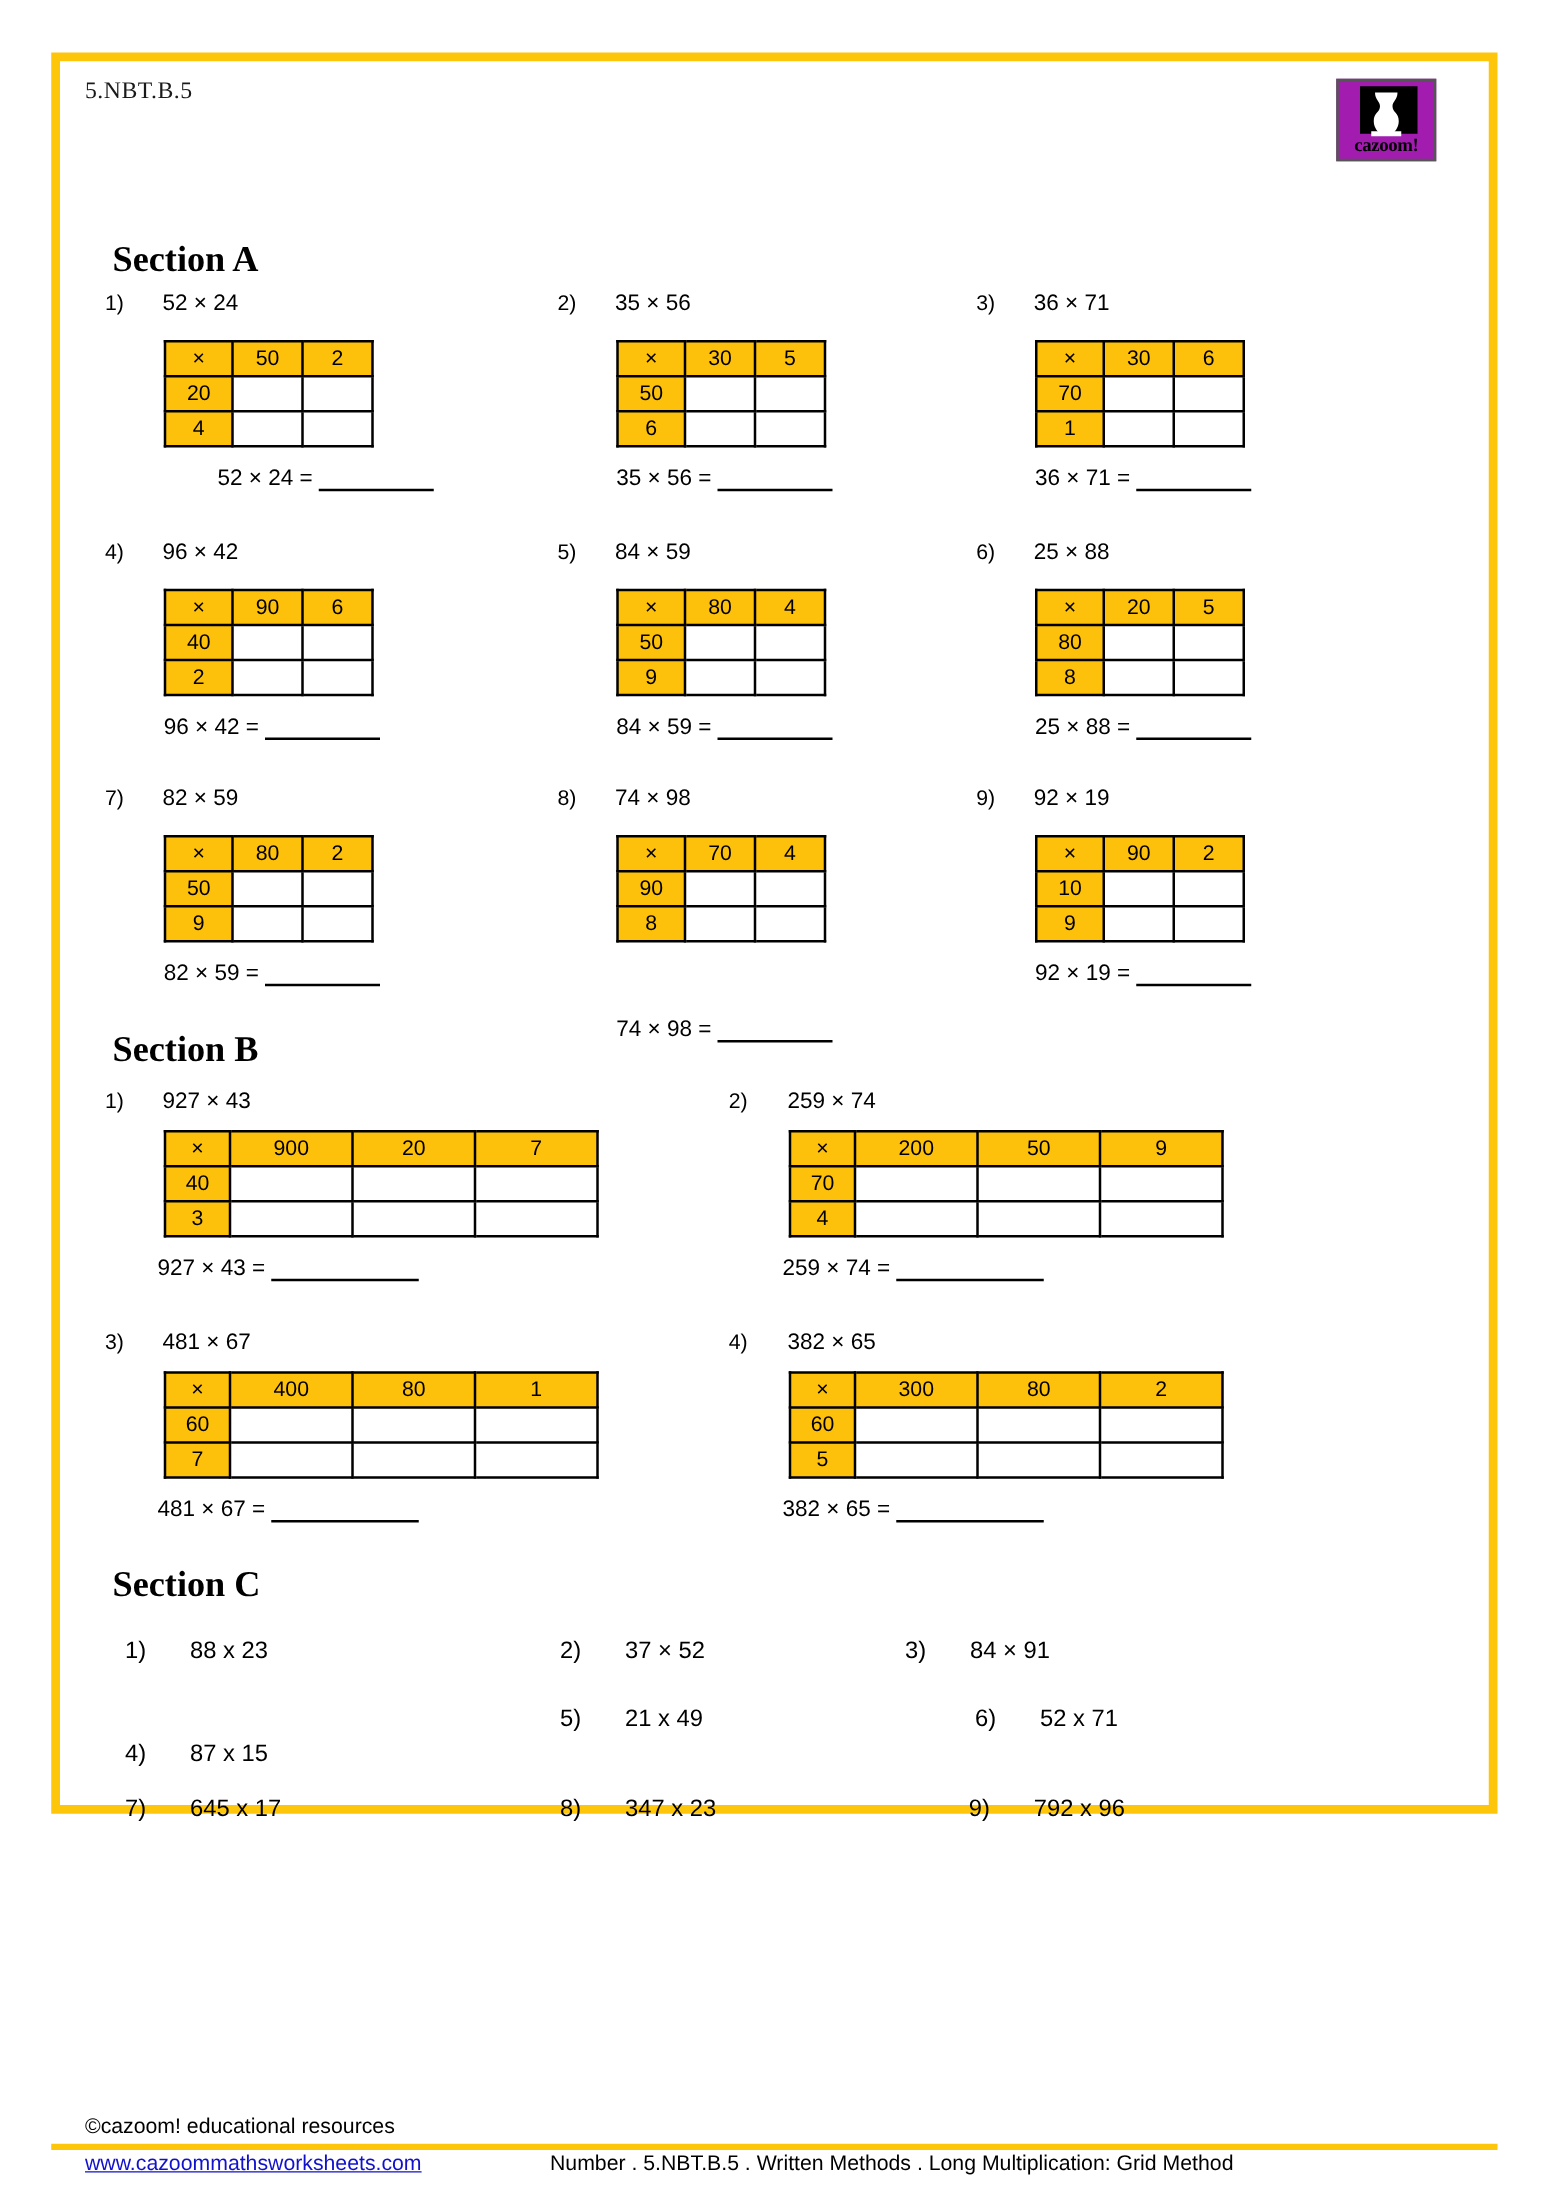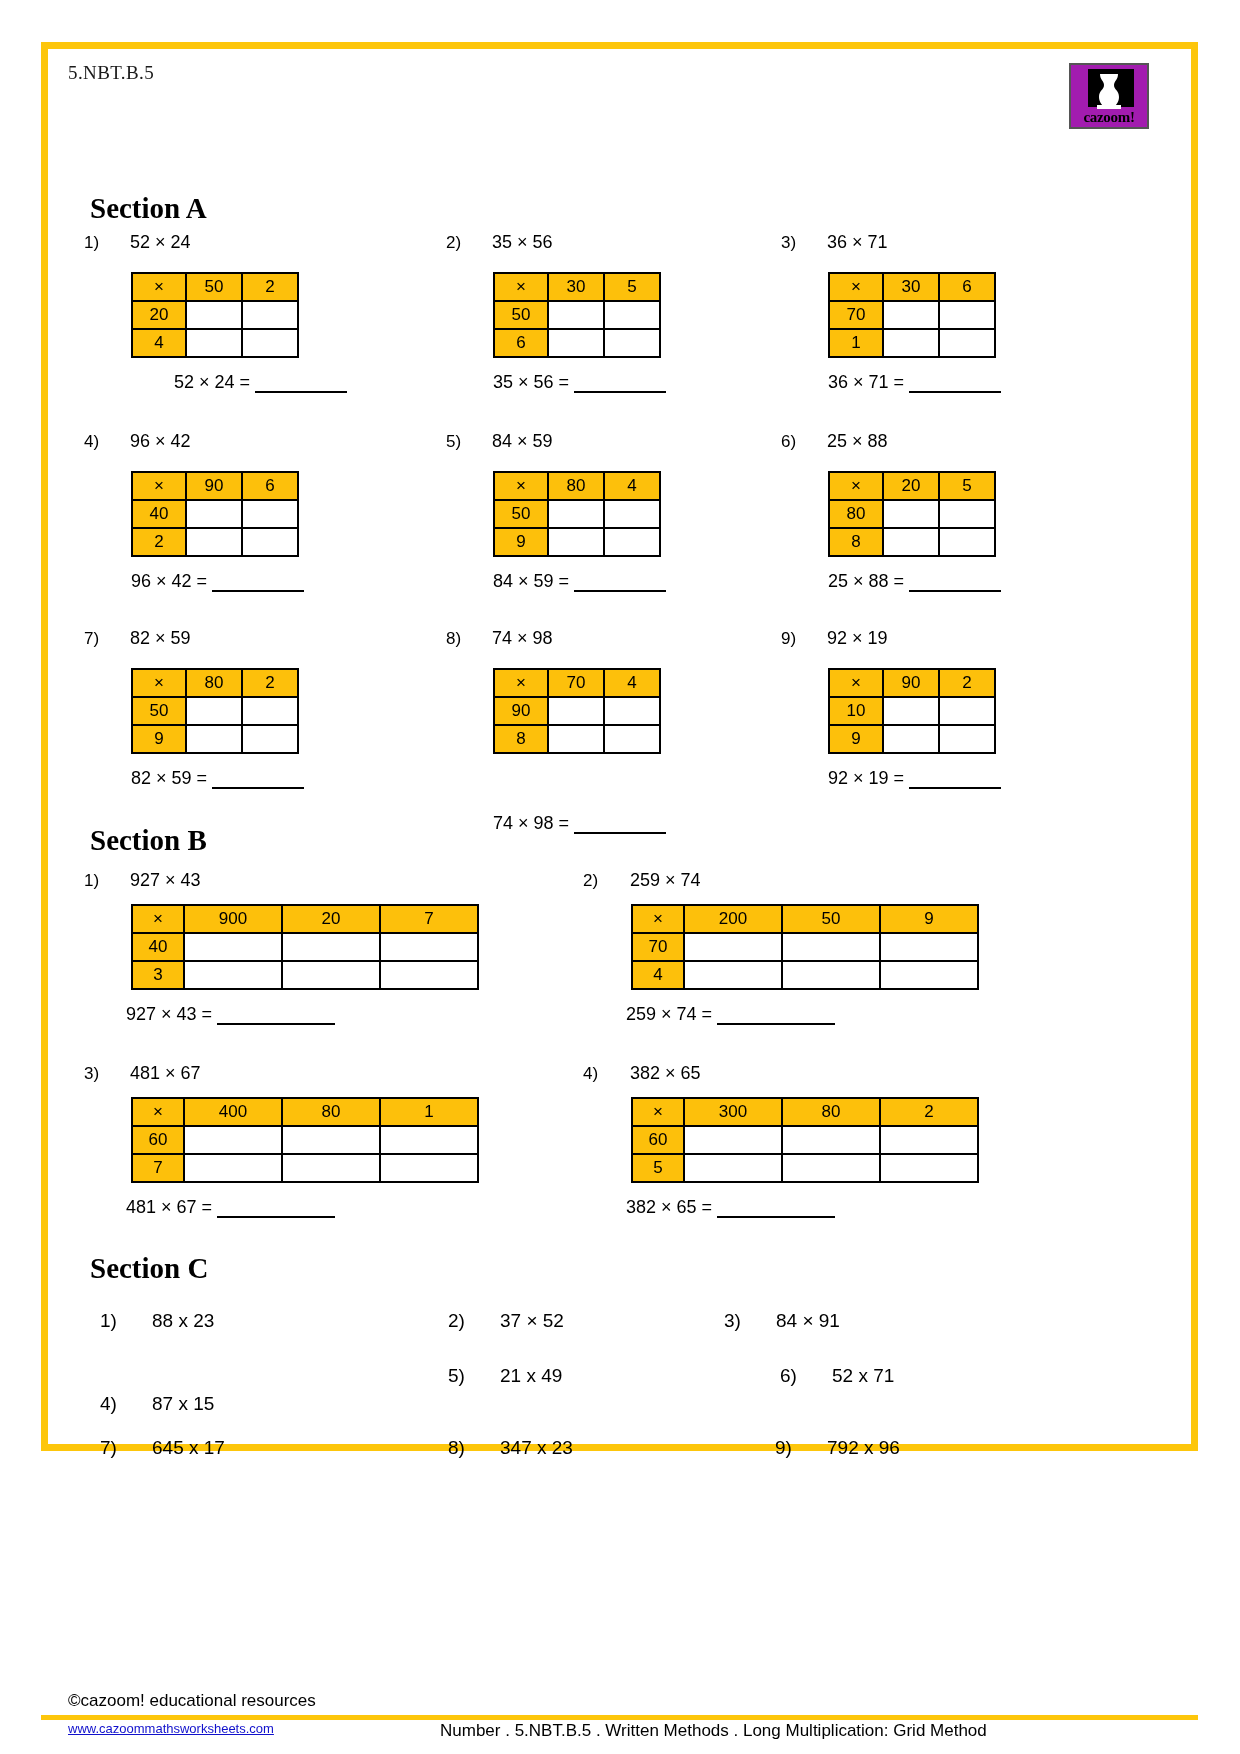--- a/index.html
+++ b/index.html
@@ -197,21 +197,21 @@
     left: 41px;
     top: 1715px;
     width: 1157px;
     height: 5px;
     background: #FDC60B;
   }
   .footer-url {
     position: absolute;
     left: 68px;
     top: 1721px;
-    font-size: 13px;
+    font-size: 17px;
     font-family: "Liberation Sans", sans-serif;
     color: #1111CC;
     text-decoration: underline;
     text-align: right;
   }
   .footer-meta {
     position: absolute;
     left: 440px;
     top: 1721px;
     font-size: 17px;

